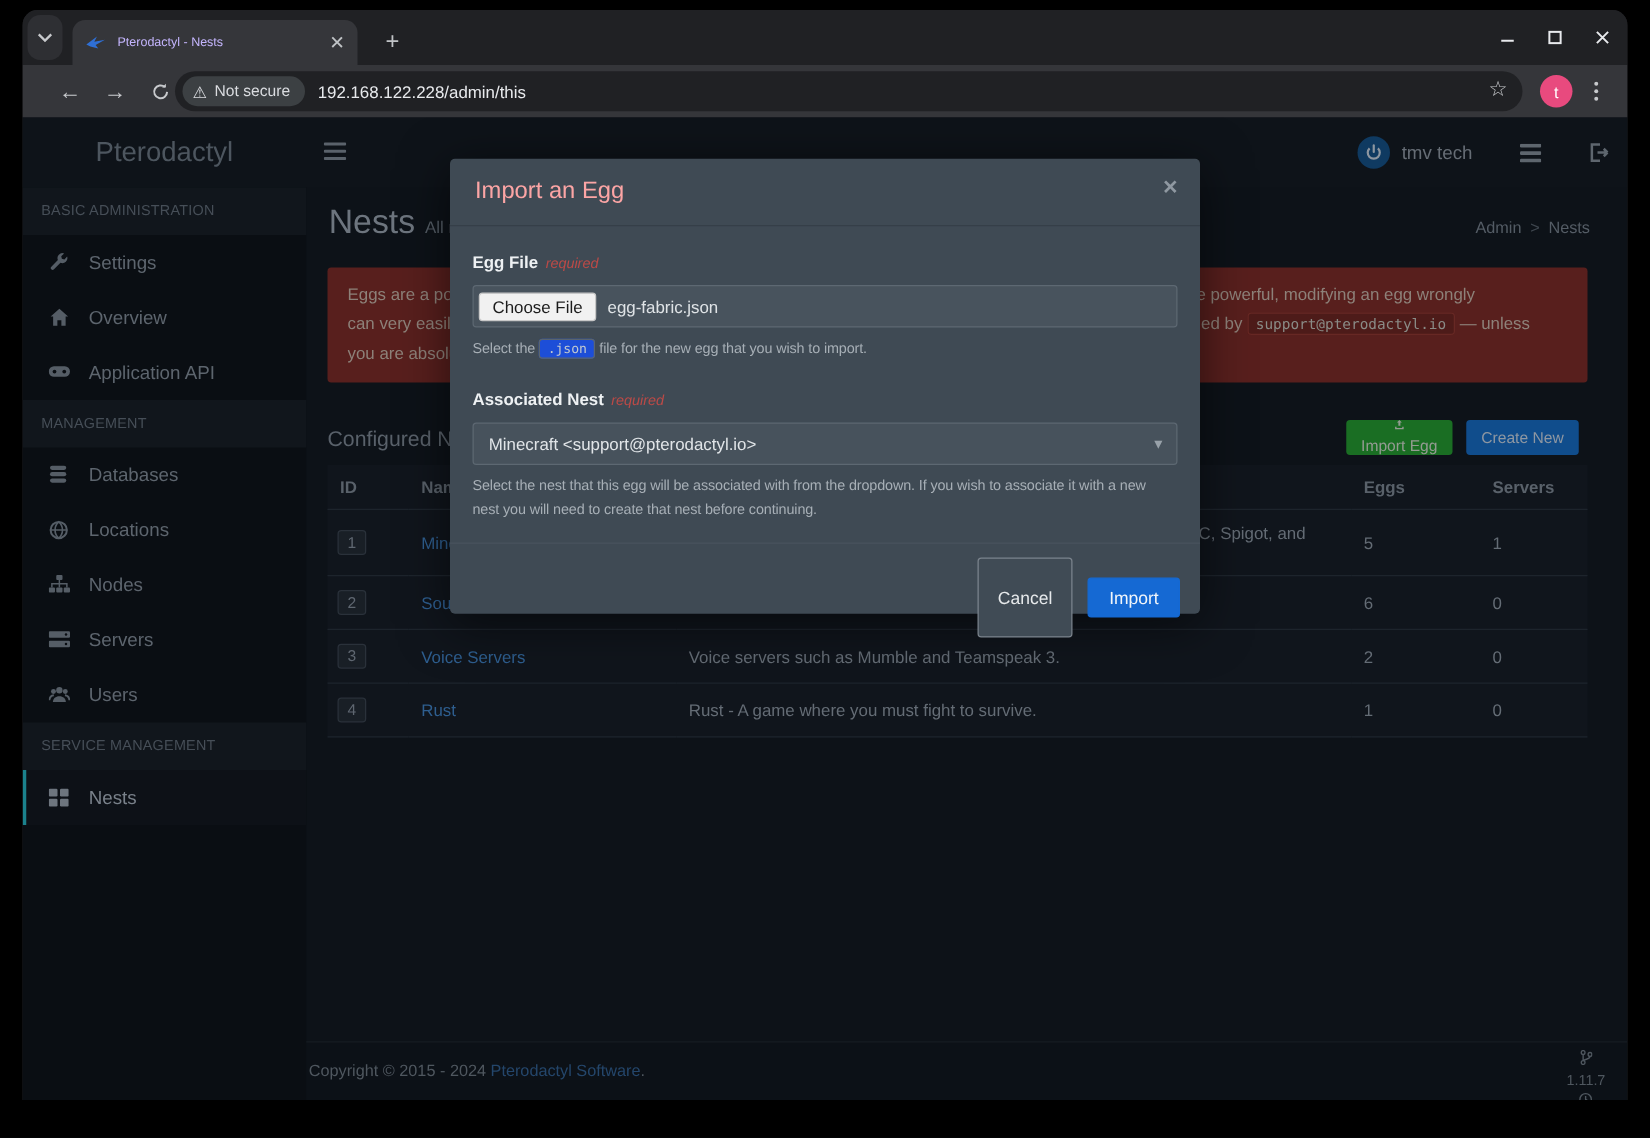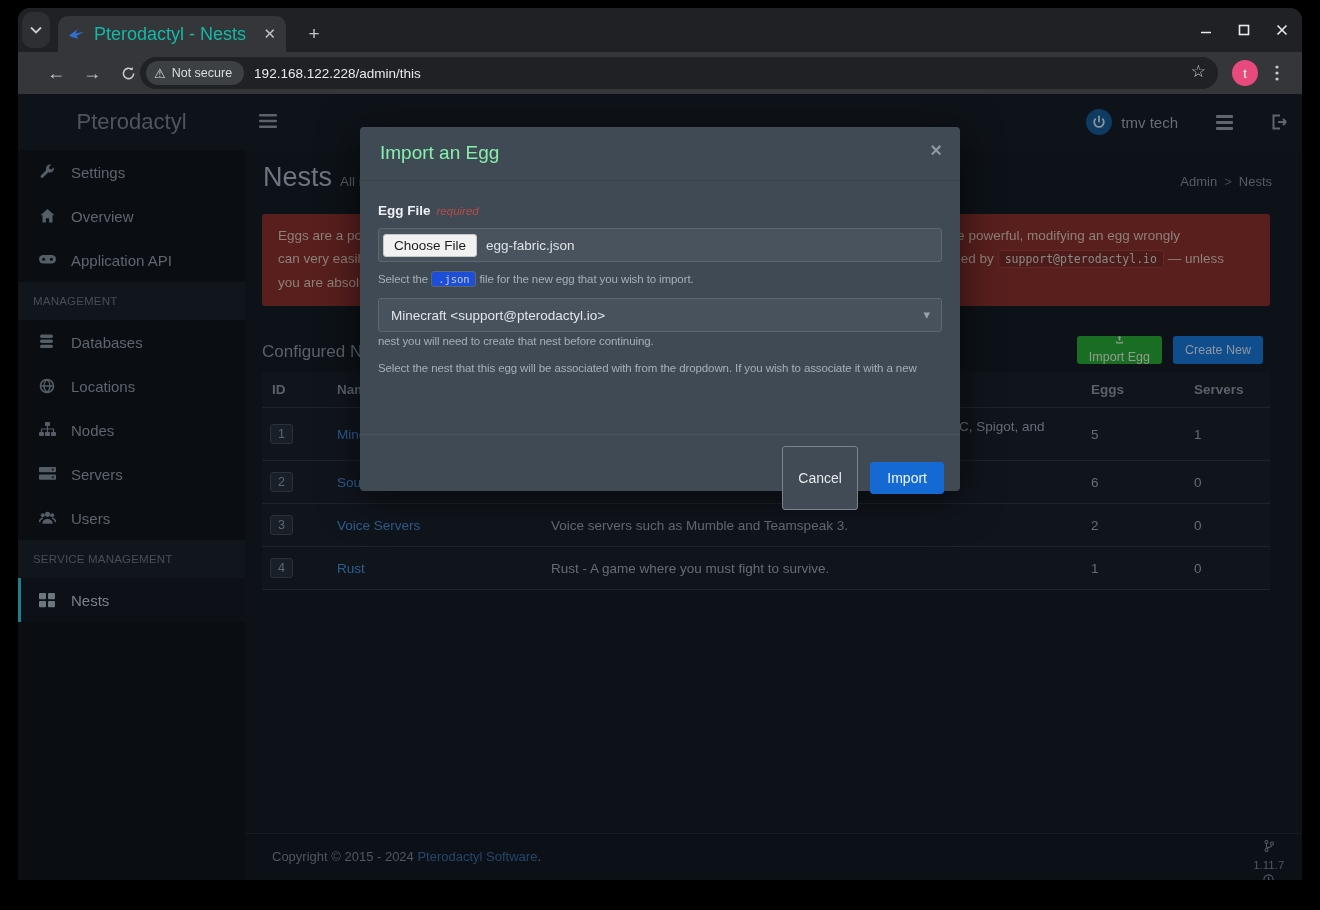--- a/index.html
+++ b/index.html
@@ -6,21 +6,21 @@
   html,body { width:1320px; height:910px; background:#000; font-family:"Liberation Sans", sans-serif; overflow:hidden; }
   .stage { position:relative; width:1320px; height:910px; background:#000; }
 
   
   .window { position:absolute; left:18px; top:8px; width:1284px; height:872px; background:#202124; border-radius:12px 12px 0 0; overflow:hidden; }
 
   .tabstrip { position:absolute; left:0; top:0; width:100%; height:44px; background:#202124; }
   .tab-search { position:absolute; left:4px; top:4px; width:28px; height:36px; border-radius:10px; background:#2e2f33; color:#c8cacd; display:flex; align-items:center; justify-content:center; }
   .tab { position:absolute; left:40px; top:8px; width:228px; height:36px; background:#35363a; border-radius:10px 10px 0 0; display:flex; align-items:center; padding:0 10px; }
   .tab .favicon { width:17px; height:17px; margin-right:9px; flex:0 0 auto; }
-  .tab .tab-title { color:#14b8a6; font-size:18px; white-space:nowrap; overflow:hidden; flex:1; }
+  .tab .tab-title { color:#c4b5fd; font-size:10px; white-space:nowrap; overflow:hidden; flex:1; }
   .tab .tab-close { color:#c0c3c6; font-size:15px; margin-left:8px; cursor:default; }
   .new-tab { position:absolute; left:282px; top:12px; width:28px; height:28px; color:#c0c3c6; font-size:19px; display:flex; align-items:center; justify-content:center; }
   .win-controls { position:absolute; right:10px; top:12px; display:flex; gap:18px; align-items:center; color:#e8eaed; }
   .win-controls .wc { width:20px; height:20px; display:flex; align-items:center; justify-content:center; }
 
   .toolbar { position:absolute; left:0; top:44px; width:100%; height:42px; background:#35363a; }
   .nav-ic { position:absolute; top:7px; width:28px; height:28px; color:#c8cacd; font-size:18px; display:flex; align-items:center; justify-content:center; }
   .omnibox { position:absolute; left:122px; top:5px; width:1078px; height:32px; background:#202124; border-radius:16px; display:flex; align-items:center; padding:0 12px 0 6px; }
   .chip { height:24px; background:#3c4043; border-radius:12px; display:flex; align-items:center; padding:0 12px 0 8px; color:#dadce0; font-size:12.5px; gap:6px; }
   .chip .warn { font-size:13px; }
@@ -70,29 +70,29 @@
   table.nests { width:100%; border-collapse:collapse; background:#10151c; }
   table.nests th { text-align:left; color:#59616a; font-size:13.5px; font-weight:bold; padding:10px 8px 10px 10px; border-bottom:1px solid #1d242c; }
   table.nests td { color:#646c75; font-size:13.5px; padding:11px 8px 11px 10px; border-bottom:1px solid #1d242c; vertical-align:middle; }
   table.nests td.idc { padding-left:8px; }
   .id-badge { display:inline-block; background:#191f26; border:1px solid #2a313a; border-radius:3px; padding:2px 7px; color:#5f6771; font-size:12.5px; }
   .nest-link { color:#2e5e8f; text-decoration:none; }
   td.numc, th.numh { padding-left:22px; }
   th.numh { padding-left:10px; }
 
   .page-footer { position:absolute; left:227px; right:0; bottom:0; height:47px; background:#0c1117; border-top:1px solid #161c23; padding:0 16px; }
-  .copyright { position:absolute; left:27px; top:15px; color:#4f575f; font-size:13px; }
+  .copyright { position:absolute; left:2px; top:15px; color:#4f575f; font-size:13px; }
   .copyright a { color:#24466b; text-decoration:none; }
   .footer-meta { position:absolute; right:16px; top:6px; text-align:right; color:#4f575f; font-size:11.5px; line-height:17px; }
   .footer-meta .fm-row { display:flex; align-items:center; justify-content:flex-end; gap:5px;flex-direction:column; }
 
   
   .modal { position:absolute; left:342px; top:33px; width:600px; height:364px; background:#3f4a54; border-radius:4px; box-shadow:0 8px 40px rgba(0,0,0,.55); z-index:10; }
   .modal-header { position:relative; height:54px; border-bottom:1px solid #353f48; }
-  .modal-title { position:absolute; left:20px; top:15px; color:#86efac; font-size:19px; }
+  .modal-title { position:absolute; left:20px; top:15px; color:#fca5a5; font-size:19px; }
   .modal-close { position:absolute; right:18px; top:12px; color:#8f98a1; font-size:20px; font-weight:bold; }
   .modal-body { padding:20px 18px 0; }
   .field-label { color:#eef1f3; font-size:13.5px; font-weight:bold; }
   .required { color:#bc4a47; font-size:11.5px; font-style:italic; margin-left:6px; }
   .file-input { margin-top:9px; height:34px; background:#48535d; border:1px solid #5d6872; border-radius:3px; display:flex; align-items:center; padding:0 4px; }
   .choose-btn { background:#f1f1f1; color:#1c1c1c; border:1px solid #c8c8c8; border-radius:3px; font-size:13.5px; padding:3px 10px; font-family:"Liberation Sans", sans-serif; }
   .file-name { color:#dfe3e6; font-size:13.5px; margin-left:9px; }
   .help-text { margin-top:8px; color:#a7afb6; font-size:11.5px; line-height:19px; white-space:nowrap; overflow:hidden; letter-spacing:-0.1px; }
   .mcode { font-family:"DejaVu Sans Mono", monospace; font-size:10.5px; background:#1d4ed8; border:1px solid #5a656f; border-radius:3px; padding:1px 6px; color:#c3cad0; }
   .group2 { margin-top:22px; }
@@ -201,20 +201,21 @@
           <span class="icon">
             <svg width="17" height="16" viewBox="0 0 17 16">
                 <path d="M9 1.5H2.5v13H9" fill="none" stroke="currentColor" stroke-width="2"></path>
                 <path d="M7 8h8M15 8l-3-3M15 8l-3 3" fill="none" stroke="currentColor" stroke-width="2"></path>
               </svg>
           </span>
         </div>
       </div>
 
       <div class="sidebar">
+        <div class="side-header">BASIC ADMINISTRATION</div>
         <div class="side-item">
           <span class="si-icon">
               <svg width="16" height="16" viewBox="0 0 16 16">
                 <path d="M14.7 3.2a4 4 0 0 1-5.3 5L4 13.6a1.5 1.5 0 0 1-2.1-2.1L7.3 6a4 4 0 0 1 5-5.3L10 3l.5 2 2 .5z" fill="currentColor"></path>
               </svg>
             </span>
           <span>Settings</span>
         </div>
         <div class="side-item">
           <span class="si-icon">
@@ -419,26 +420,29 @@
           <div>
             <span class="field-label">Egg File</span><span class="required">required</span>
           </div>
           <div class="file-input">
             <button class="choose-btn">Choose File</button>
             <span class="file-name">egg-fabric.json</span>
           </div>
           <div class="help-text">
             <span>Select the </span><span class="mcode">.json</span><span> file for the new egg that you wish to import.</span>
           </div>
+          <div class="group2">
+            <span class="field-label">Associated Nest</span><span class="required">required</span>
+          </div>
           <div class="select">
             <span>Minecraft &lt;support@pterodactyl.io&gt;</span>
             <span class="caret">▾</span>
           </div>
+          <div class="help-text" style="margin-top:8px">Select the nest that this egg will be associated with from the dropdown. If you wish to associate it with a new</div>
           <div class="help-text" style="margin-top:0">nest you will need to create that nest before continuing.</div>
-          <div class="help-text" style="margin-top:8px">Select the nest that this egg will be associated with from the dropdown. If you wish to associate it with a new</div>
         </div>
         <div class="modal-footer">
           <button class="btn-cancel">Cancel</button>
           <button class="btn-import">Import</button>
         </div>
       </div>
 
     </div>
   </div>
 </div>

